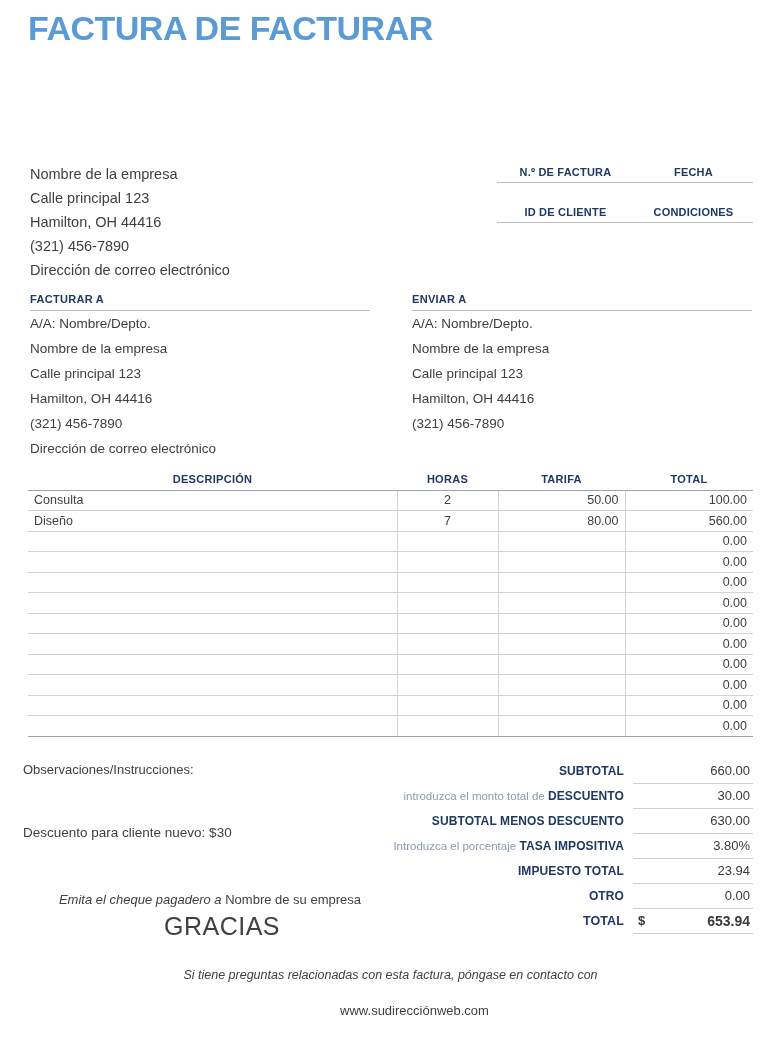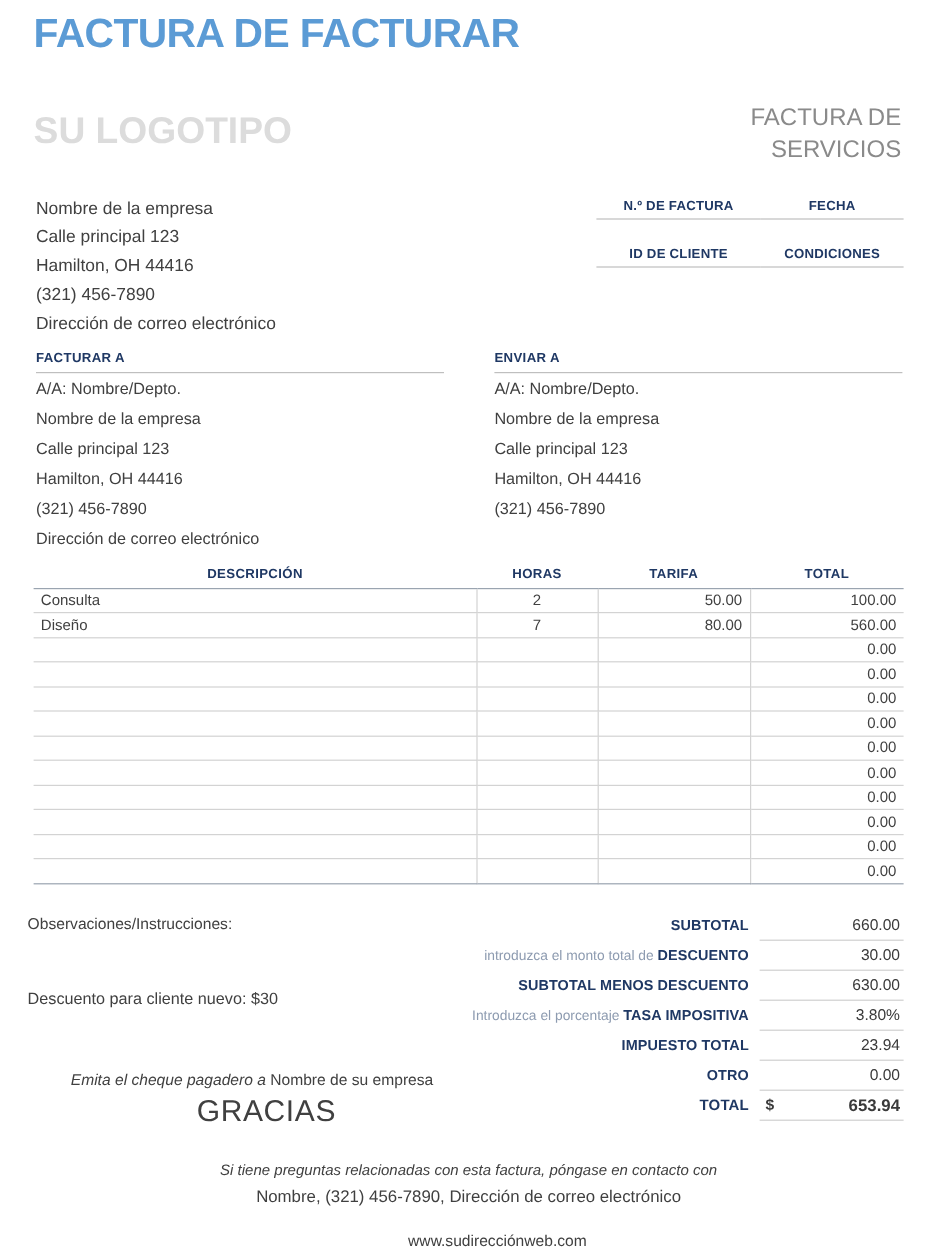--- a/index.html
+++ b/index.html
@@ -246,25 +246,20 @@
   .foot .l1 { font-size: 12.5px; font-style: italic; line-height: 22px; }
   .foot .l2 { font-size: 14px; line-height: 23px; }
   .foot .l3 { font-size: 13px; line-height: 22px; padding-top: 14px; padding-left: 48px; }
 </style>
 </head>
 <body>
 
 <div class="page">
 
   <div class="doc-title">FACTURA DE FACTURAR</div>
-  <div class="logo-placeholder">SU LOGOTIPO</div>
-  <div class="header-right">
-    <div>FACTURA DE</div>
-    <div>SERVICIOS</div>
-  </div>
 
   <div class="company-block">
     <div>Nombre de la empresa</div>
     <div>Calle principal 123</div>
     <div>Hamilton, OH 44416</div>
     <div>(321) 456-7890</div>
     <div>Dirección de correo electrónico</div>
   </div>
 
   <table class="meta-table">
@@ -444,17 +439,16 @@
     </table>
 
   <div class="pay-line">
     <span class="it">Emita el cheque pagadero a</span>
     <span>Nombre de su empresa</span>
   </div>
   <div class="thanks">GRACIAS</div>
 
   <div class="foot">
     <div class="l1">Si tiene preguntas relacionadas con esta factura, póngase en contacto con</div>
-    <div class="l2">Nombre, (321) 456-7890, Dirección de correo electrónico</div>
     <div class="l3">www.sudirecciónweb.com</div>
   </div>
 
 </div>
 
 </body></html>

